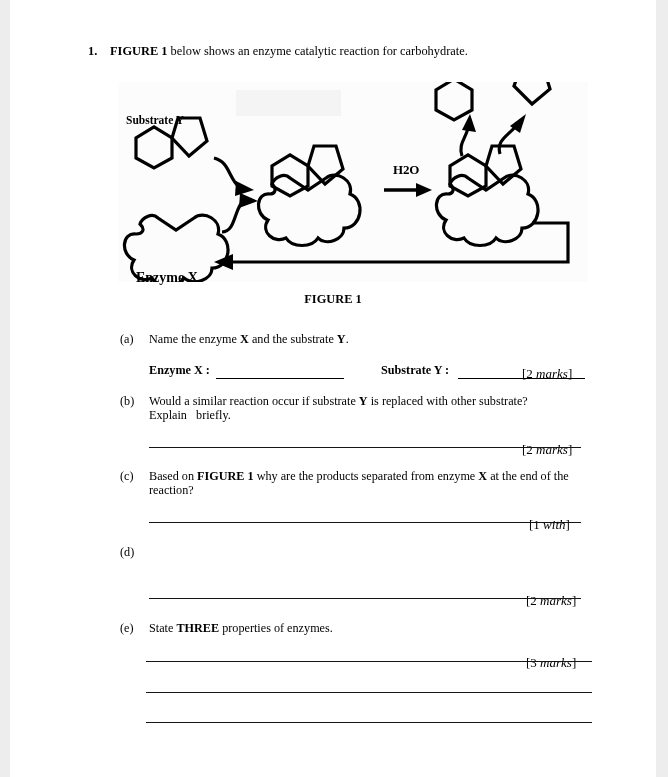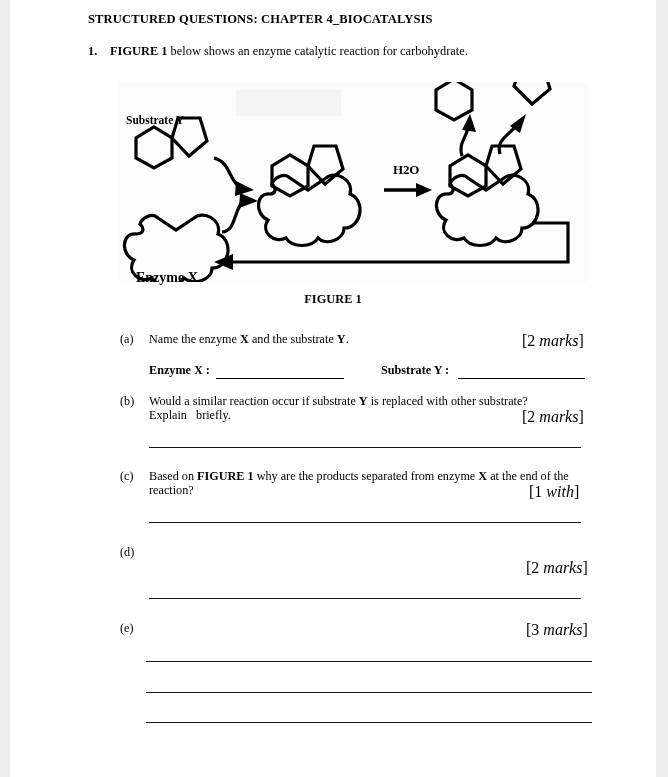--- a/index.html
+++ b/index.html
@@ -113,22 +113,23 @@
   .qbody {
     position: absolute;
     left: 139px;
     width: 440px;
     font-size: 12.2px;
     line-height: 1.17;
   }
   .qbody b { font-weight: bold; }
   .marks {
     position: absolute;
-    font-size: 16px;
+    font-size: 13px;
     white-space: nowrap;
+    margin-top: 34px;
   }
   .marks i { font-style: italic; }
 
   .blank-label {
     position: absolute;
     font-size: 12.2px;
     font-weight: bold;
     white-space: nowrap;
   }
   .blank-rule {
@@ -143,21 +144,20 @@
   }
 </style>
 </head>
 <body>
 
 <div class="page-shadow-left"></div>
 <div class="page-shadow-right"></div>
 
 <div class="sheet">
 
-  <div class="doc-title">STRUCTURED QUESTIONS: CHAPTER 4_BIOCATALYSIS</div>
 
   <div class="q-number">1.</div>
   <div class="q-stem">
     <b>FIGURE 1</b><span> below shows an enzyme catalytic reaction for carbohydrate.</span>
   </div>
 
   <div class="figure-area">
     <div class="figure-bg"></div>
     <div class="figure-bg2"></div>
 
@@ -288,20 +288,23 @@
   </div>
   <div class="answer-rule" style="left:139px; top:522px; width:432px;"></div>
 
   <div class="qlabel" style="top:545px;">(d)</div>
   <div class="marks" style="left:516px; top:559px;">
     [<span>2</span>&nbsp;<i>marks</i>]
   </div>
   <div class="answer-rule" style="left:139px; top:598px; width:432px;"></div>
 
   <div class="qlabel" style="top:621px;">(e)</div>
+  <div class="qbody" style="top:621px; width:370px;">
+    State <b>THREE</b> properties of enzymes.
+  </div>
   <div class="marks" style="left:516px; top:621px;">
     [<span>3</span>&nbsp;<i>marks</i>]
   </div>
   <div class="answer-rule" style="left:136px; top:661px; width:446px;"></div>
   <div class="answer-rule" style="left:136px; top:692px; width:446px;"></div>
   <div class="answer-rule" style="left:136px; top:722px; width:446px;"></div>
 
 </div>
 
 </body></html>

